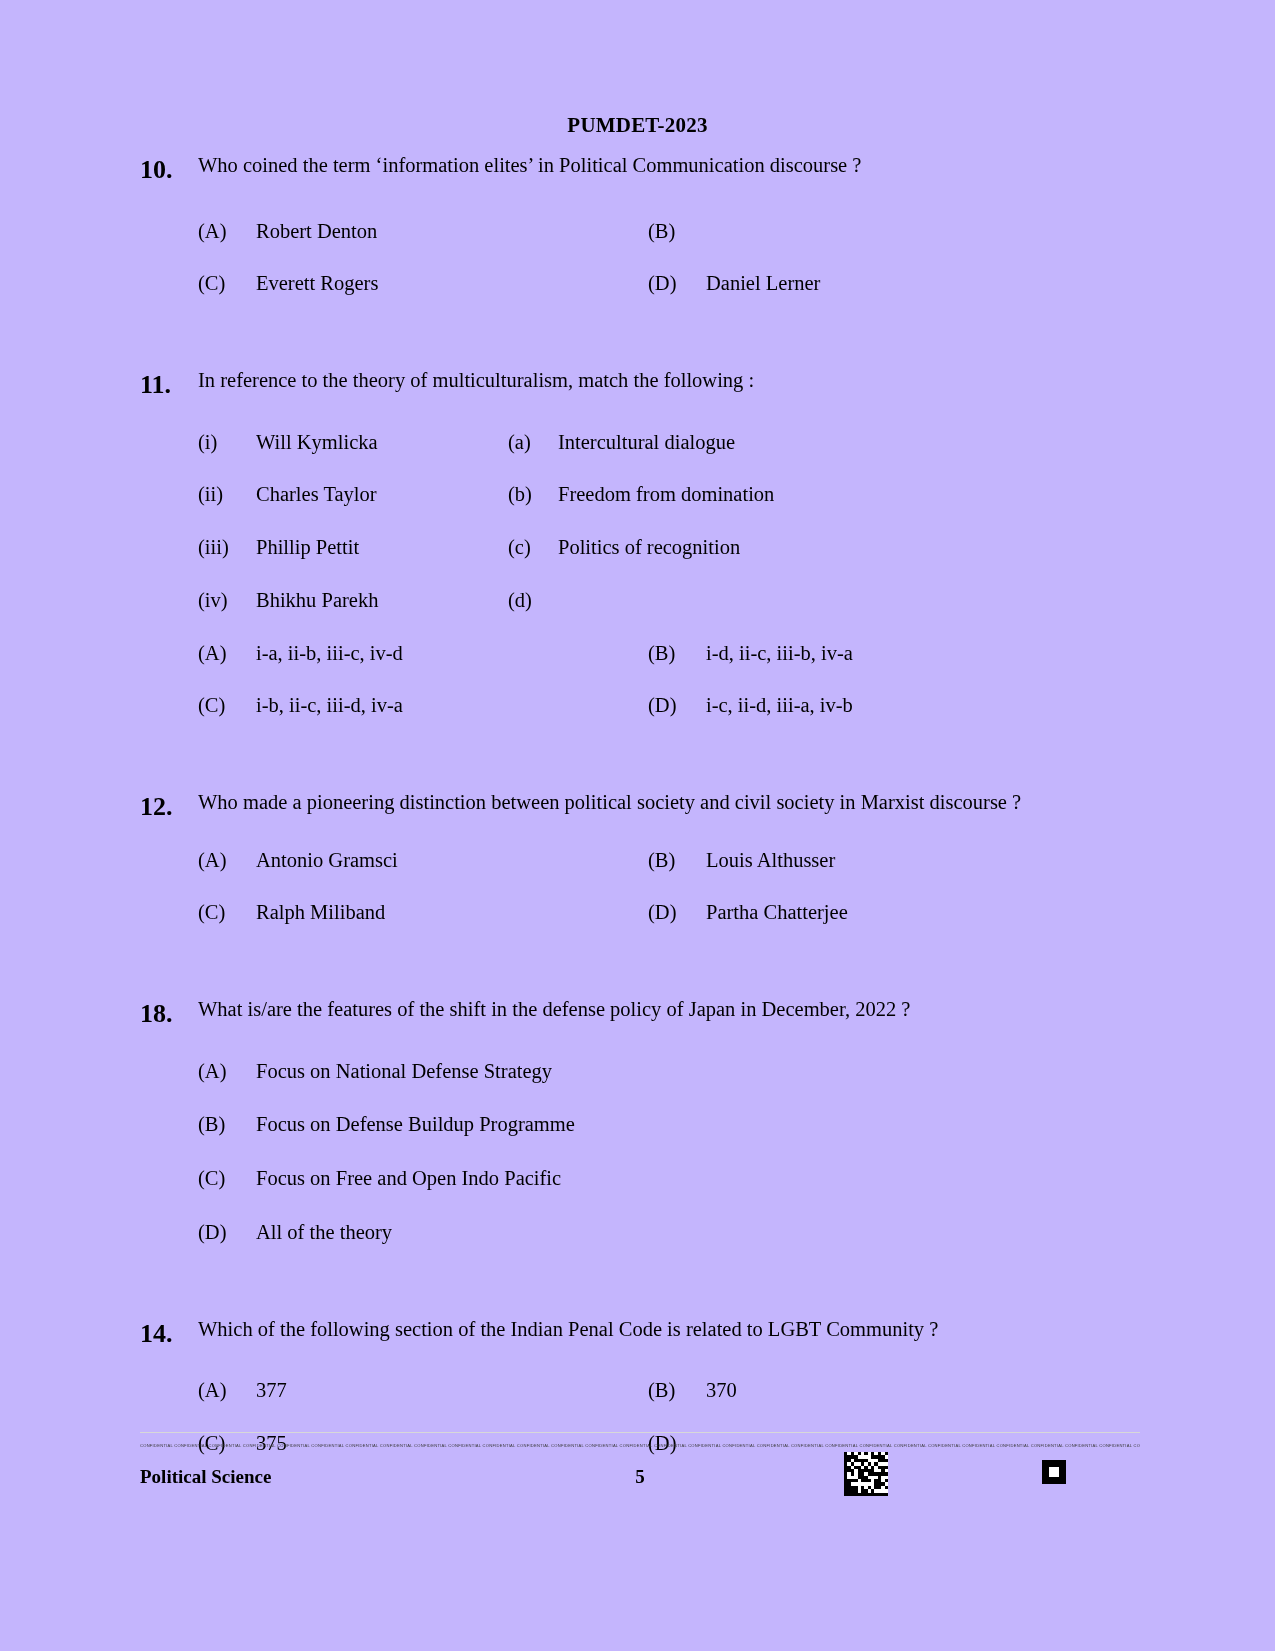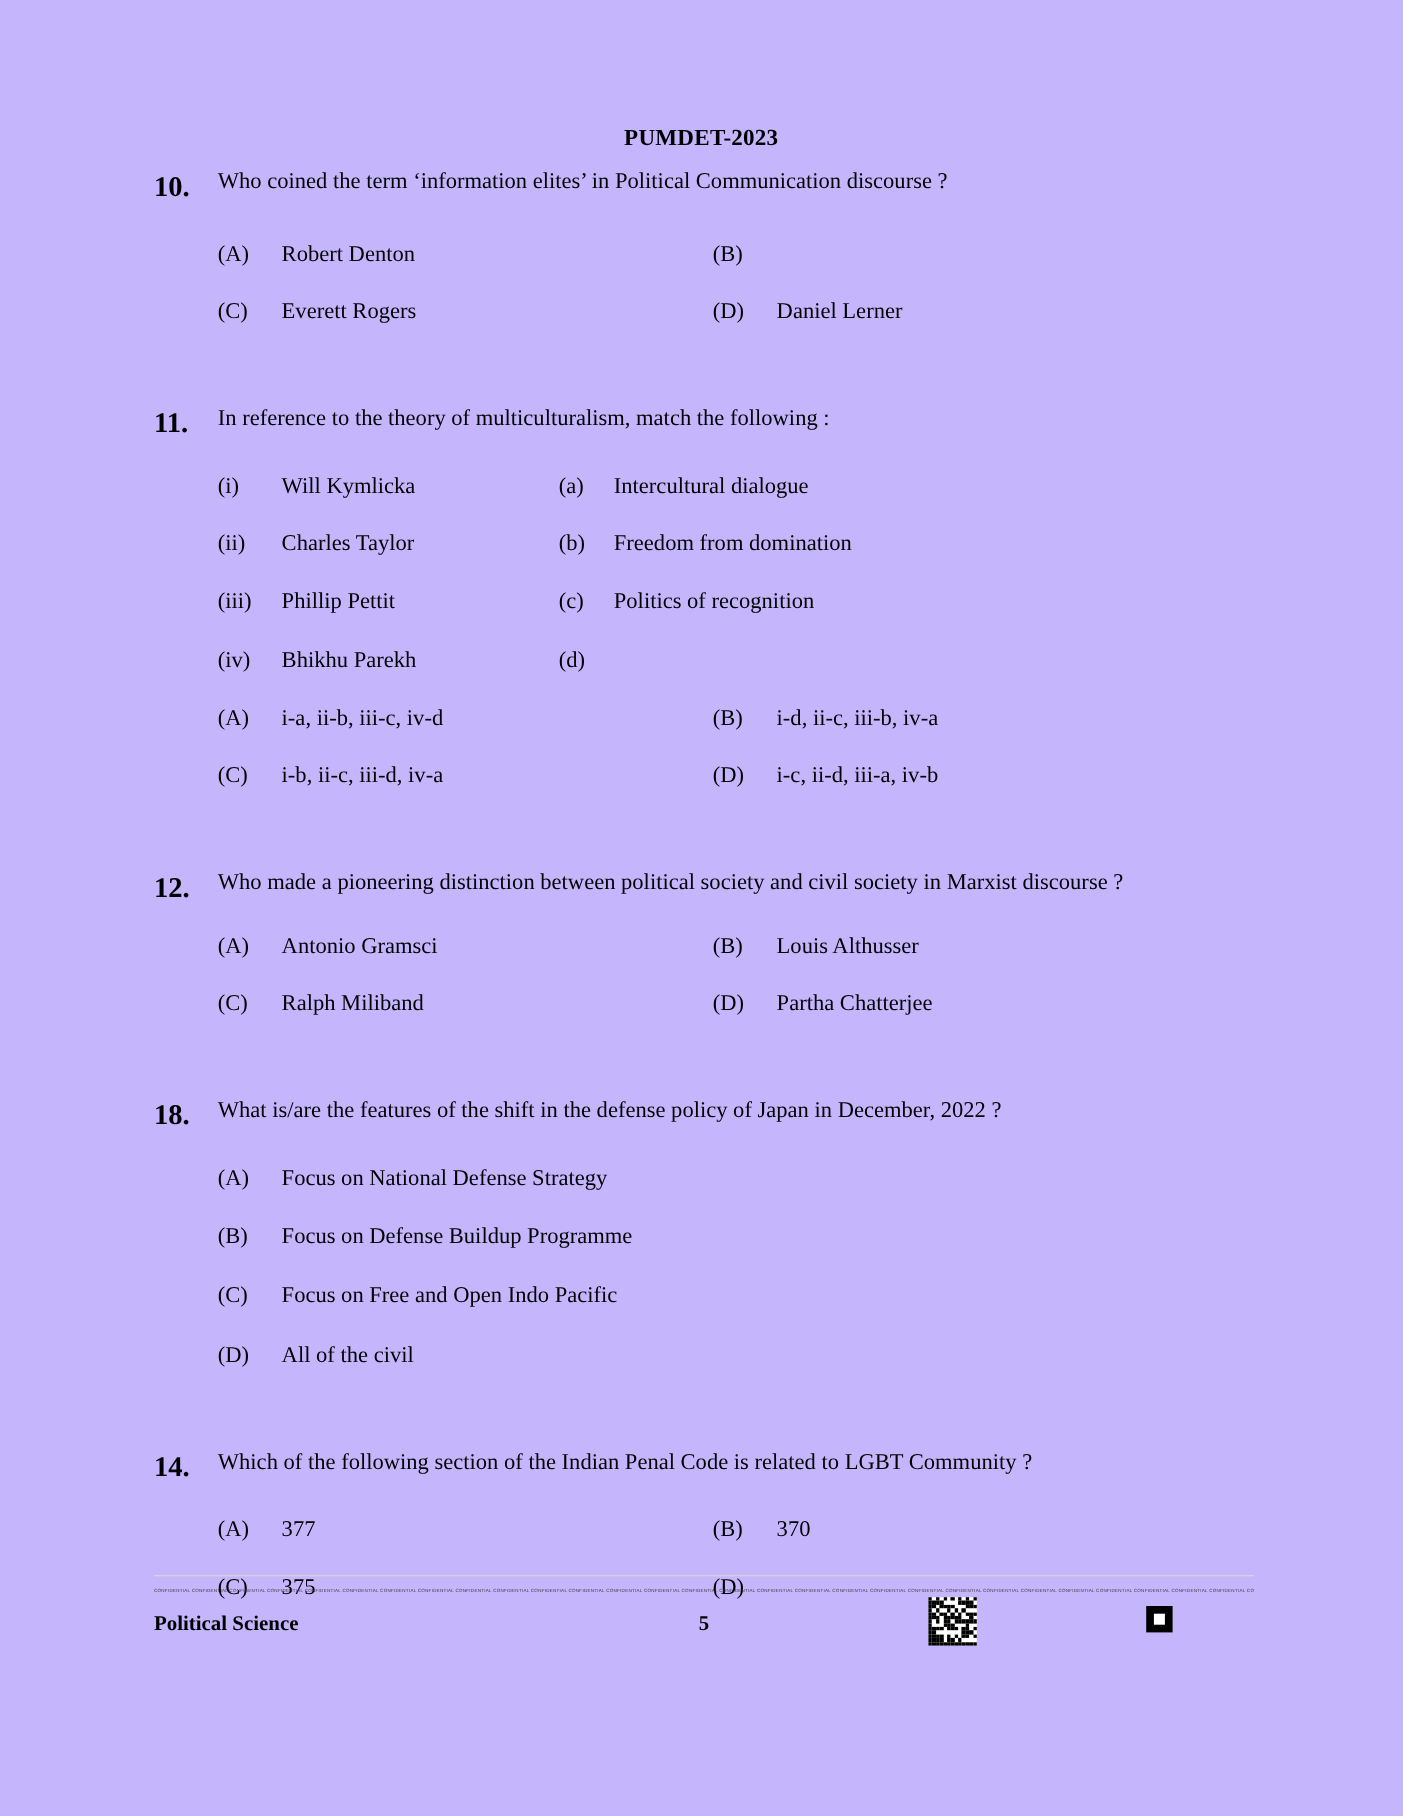--- a/index.html
+++ b/index.html
@@ -319,21 +319,21 @@
         <div class="opt" style="margin-top:23px">
           <span class="opt-label">(B)</span>
           <span class="opt-text">Focus on Defense Buildup Programme</span>
         </div>
         <div class="opt" style="margin-top:23px">
           <span class="opt-label">(C)</span>
           <span class="opt-text">Focus on Free and Open Indo Pacific</span>
         </div>
         <div class="opt" style="margin-top:23px">
           <span class="opt-label">(D)</span>
-          <span class="opt-text">All of the civil</span>
+          <span class="opt-text">All of the theory</span>
         </div>
       </div>
     </div>
 
     <div class="sp-66"></div>
 
     <div class="question-block">
       <div class="q-head">
         <div class="q-num">14.</div>
         <div class="q-text">Which of the following section of the Indian Penal Code is related to LGBT Community ?</div>

